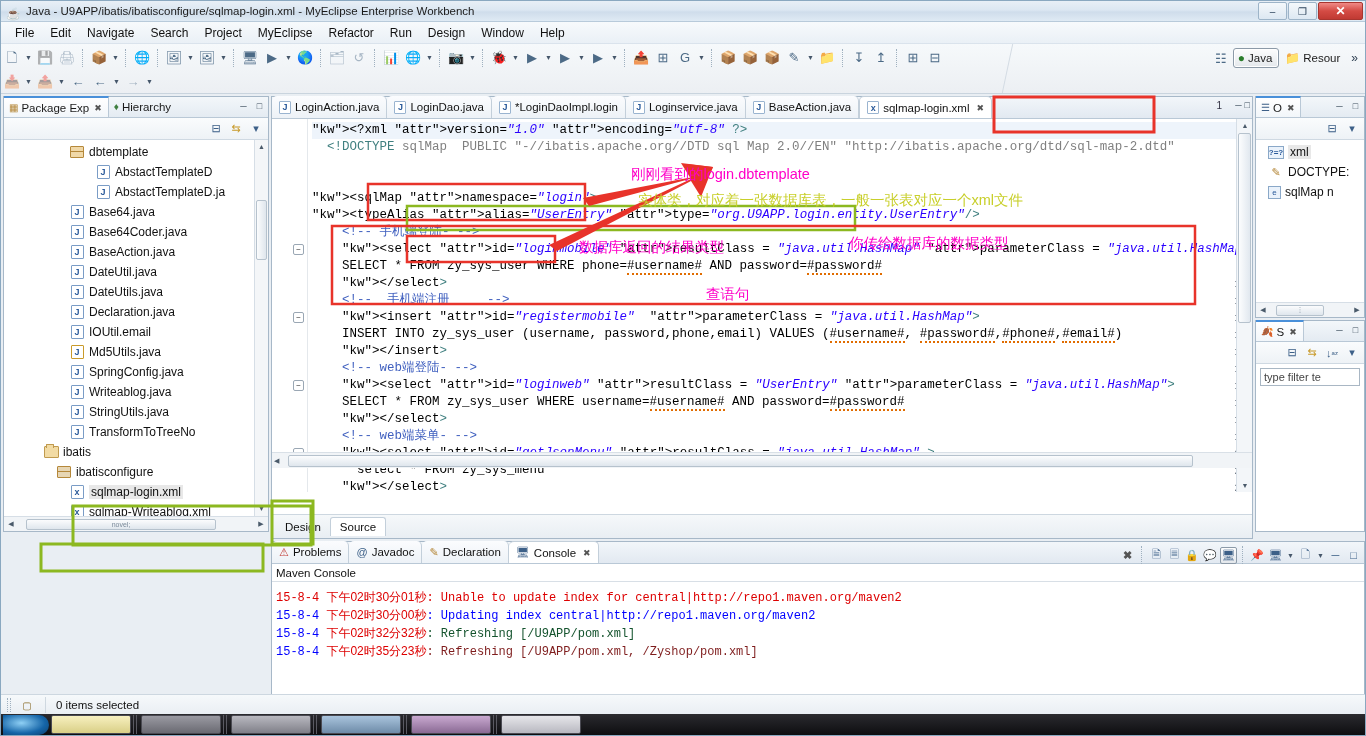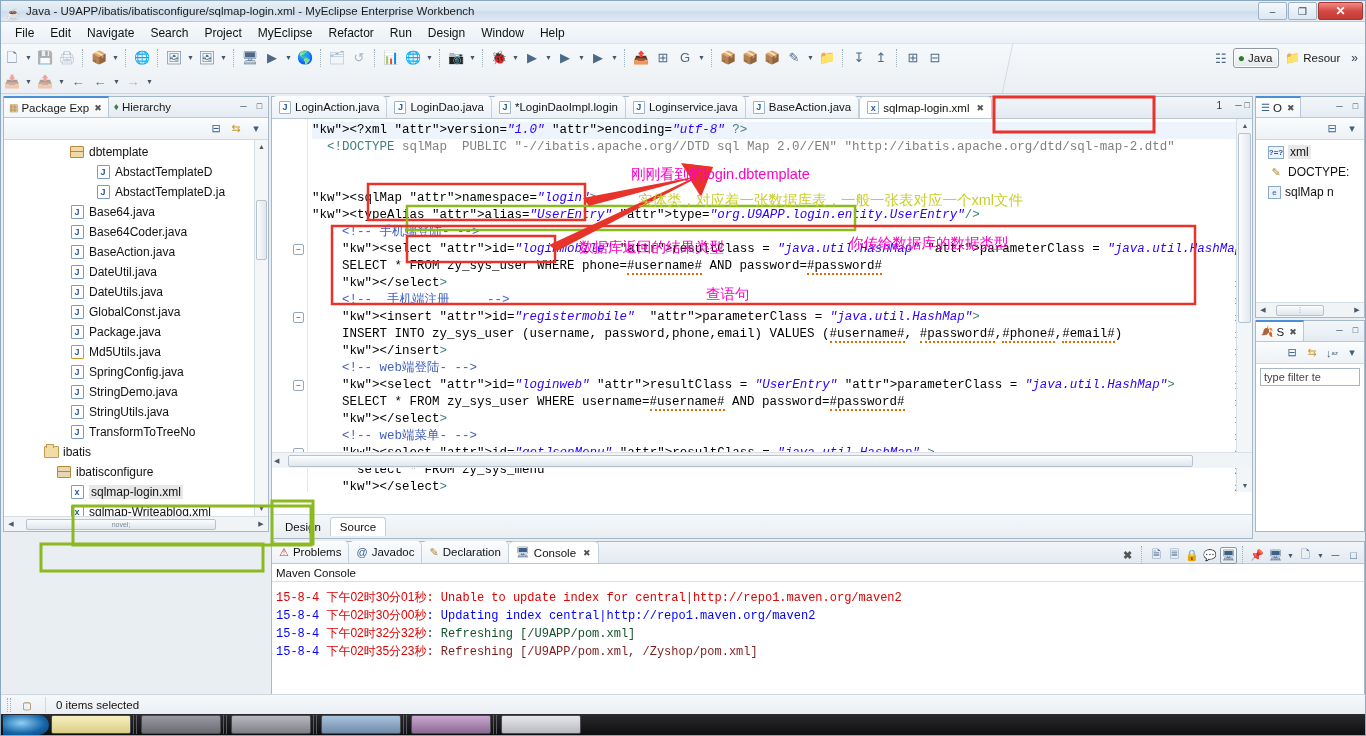--- a/index.html
+++ b/index.html
@@ -559,45 +559,45 @@
           <div class="tnode" style="padding-left: 65px;">
             <span class="ticon">
               <span class="ico-j">J</span>
             </span>
             <span class="tlabel">DateUtils.java</span>
           </div>
           <div class="tnode" style="padding-left: 65px;">
             <span class="ticon">
               <span class="ico-j">J</span>
             </span>
-            <span class="tlabel">GlobalConst.java</span>
-          </div>
-          <div class="tnode" style="padding-left: 65px;">
-            <span class="ticon">
-              <span class="ico-j">J</span>
-            </span>
-            <span class="tlabel">Package.java</span>
+            <span class="tlabel">Declaration.java</span>
+          </div>
+          <div class="tnode" style="padding-left: 65px;">
+            <span class="ticon">
+              <span class="ico-j">J</span>
+            </span>
+            <span class="tlabel">IOUtil.email</span>
           </div>
           <div class="tnode" style="padding-left: 65px;">
             <span class="ticon">
               <span class="ico-j" style="border-color:#c99a2a;">J</span>
             </span>
             <span class="tlabel">Md5Utils.java</span>
           </div>
           <div class="tnode" style="padding-left: 65px;">
             <span class="ticon">
               <span class="ico-j">J</span>
             </span>
             <span class="tlabel">SpringConfig.java</span>
           </div>
           <div class="tnode" style="padding-left: 65px;">
             <span class="ticon">
               <span class="ico-j">J</span>
             </span>
-            <span class="tlabel">StringDemo.java</span>
+            <span class="tlabel">Writeablog.java</span>
           </div>
           <div class="tnode" style="padding-left: 65px;">
             <span class="ticon">
               <span class="ico-j">J</span>
             </span>
             <span class="tlabel">StringUtils.java</span>
           </div>
           <div class="tnode" style="padding-left: 65px;">
             <span class="ticon">
               <span class="ico-j">J</span>

